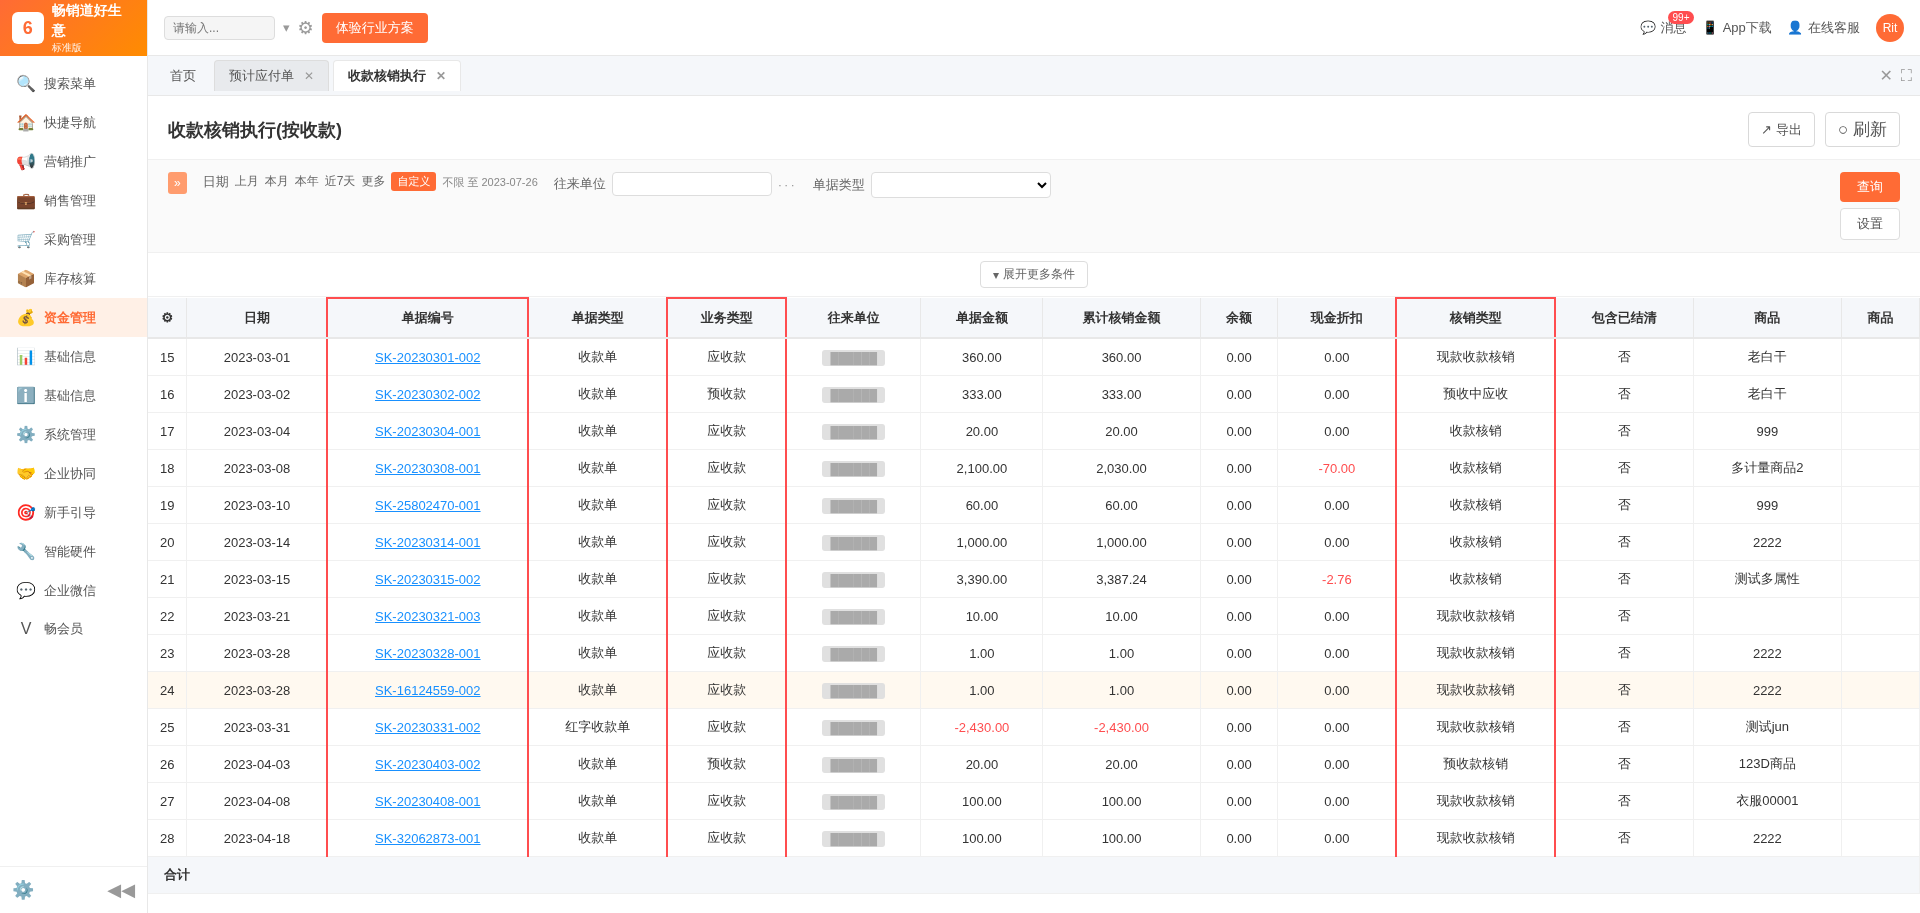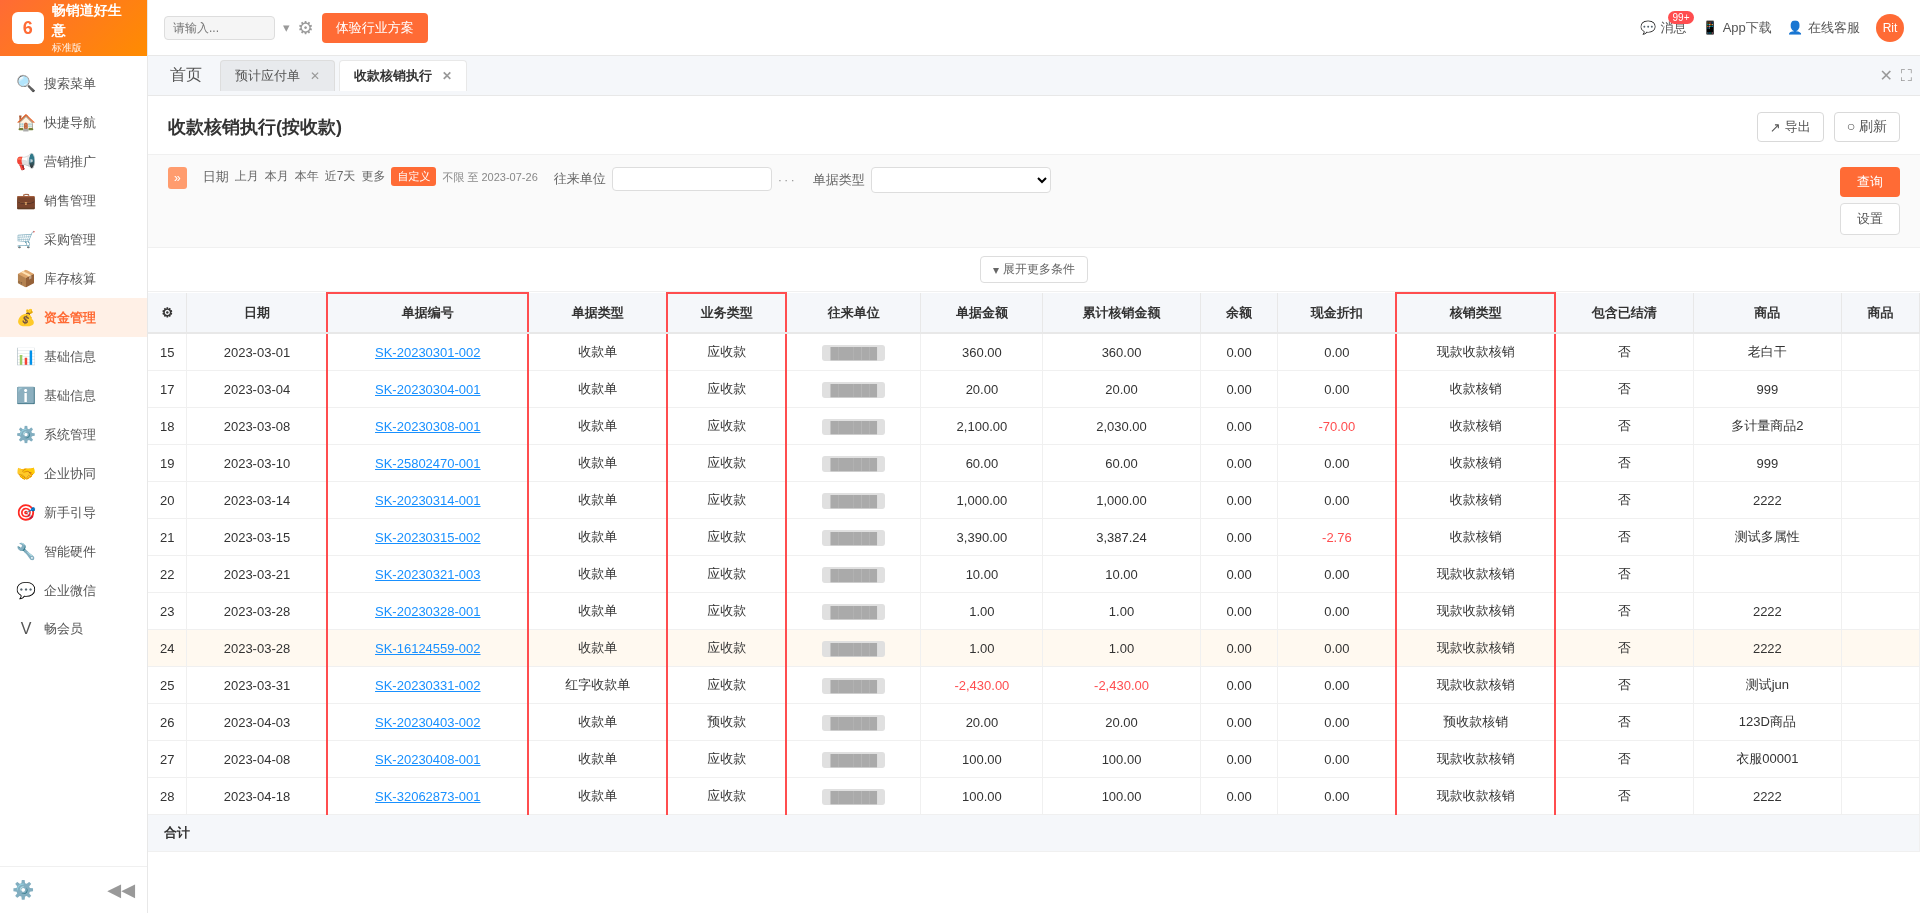--- a/index.html
+++ b/index.html
@@ -31,32 +31,32 @@
     .btn-orange { background: #ff6b35; color: #fff; border: none; border-radius: 4px; padding: 6px 14px; font-size: 13px; cursor: pointer; white-space: nowrap; text-align: center; }
     .header-right { display: flex; align-items: center; gap: 16px; }
     .header-icon-item { display: flex; align-items: center; gap: 4px; color: #555; font-size: 13px; cursor: pointer; position: relative; }
     .badge { background: #ff4d4f; color: #fff; border-radius: 10px; font-size: 10px; padding: 1px 5px; position: absolute; top: -8px; right: -8px; }
     .header-avatar { width: 28px; height: 28px; border-radius: 50%; background: #ff6b35; display: flex; align-items: center; justify-content: center; color: #fff; font-size: 12px; }
 
     
     .tab-bar { height: 40px; background: #f5f7fa; border-bottom: 1px solid #e8e8e8; display: flex; align-items: center; padding: 0 8px; gap: 4px; }
     .tab-item { display: flex; align-items: center; gap: 6px; padding: 6px 14px; border-radius: 4px 4px 0 0; cursor: pointer; font-size: 13px; color: #555; background: #e8eaed; border: 1px solid #ddd; border-bottom: none; }
     .tab-item.active { background: #fff; color: #333; font-weight: bold; border-color: #e8e8e8; }
-    .tab-home { color: #555; padding: 6px 14px; cursor: pointer; font-size: 16px; }
+    .tab-home { color: #555; padding: 6px 14px; cursor: pointer; font-size: 13px; }
     .tab-close { font-size: 12px; color: #999; cursor: pointer; margin-left: 4px; }
     .tab-bar-right { margin-left: auto; display: flex; align-items: center; gap: 8px; }
     .tab-bar-btn { font-size: 16px; color: #999; cursor: pointer; }
 
     
     .page-content { flex: 1; overflow: auto; background: #fff; padding: 0; }
     .page-header { padding: 16px 20px 12px; display: flex; align-items: center; justify-content: space-between; border-bottom: 1px solid #f0f0f0; }
     .page-title { font-size: 18px; font-weight: bold; color: #333; }
     .page-actions { display: flex; gap: 10px; }
     .btn-export { border: 1px solid #d9d9d9; background: #fff; border-radius: 4px; padding: 5px 12px; font-size: 13px; cursor: pointer; display: flex; align-items: center; gap: 4px; color: #555; }
-    .btn-refresh { border: 1px solid #d9d9d9; background: #fff; border-radius: 4px; padding: 5px 12px; font-size: 14px; cursor: pointer; color: #555; }
+    .btn-refresh { border: 1px solid #d9d9d9; background: #fff; border-radius: 4px; padding: 5px 12px; font-size: 17px; cursor: pointer; color: #555; }
 
     
     .filter-bar { padding: 12px 20px; background: #fafafa; border-bottom: 1px solid #f0f0f0; display: flex; align-items: flex-start; gap: 16px; flex-wrap: wrap; }
     .filter-toggle-btn { background: #ff9c6e; border: none; border-radius: 3px; padding: 4px 6px; cursor: pointer; color: #fff; font-size: 12px; }
     .filter-group { display: flex; align-items: center; gap: 6px; flex-wrap: wrap; }
     .filter-label { color: #666; white-space: nowrap; font-size: 13px; }
     .filter-date-links { display: flex; gap: 6px; align-items: center; }
     .filter-link { color: #666; cursor: pointer; font-size: 12px; }
     .filter-custom-btn { background: #ff6b35; color: #fff; border: none; border-radius: 3px; padding: 2px 6px; font-size: 11px; cursor: pointer; }
     .filter-date-range { font-size: 11px; color: #888; margin-top: 2px; }
@@ -296,20 +296,36 @@
       <td class="">360.00</td>
       <td class="">360.00</td>
       <td>0.00</td>
       <td class="">0.00</td>
       <td class="col-verify-type" style="border-left:2px solid #ff4d4f;border-right:2px solid #ff4d4f;">现款收款核销</td>
       <td>否</td>
       <td>老白干</td>
       <td></td>
     </tr>
             <tr>
+      <td>16</td>
+      <td>2023-03-02</td>
+      <td class="col-order-no" style="border-left:2px solid #ff4d4f;border-right:2px solid #ff4d4f;"><span class="link-blue">SK-20230302-002</span></td>
+      <td>收款单</td>
+      <td class="col-biz-type" style="border-left:2px solid #ff4d4f;border-right:2px solid #ff4d4f;">预收款</td>
+      <td><span style="background:#e0e0e0;border-radius:3px;padding:2px 8px;color:#aaa;font-size:11px;">██████</span></td>
+      <td class="">333.00</td>
+      <td class="">333.00</td>
+      <td>0.00</td>
+      <td class="">0.00</td>
+      <td class="col-verify-type" style="border-left:2px solid #ff4d4f;border-right:2px solid #ff4d4f;">预收中应收</td>
+      <td>否</td>
+      <td>老白干</td>
+      <td></td>
+    </tr>
+            <tr>
       <td>17</td>
       <td>2023-03-04</td>
       <td class="col-order-no" style="border-left:2px solid #ff4d4f;border-right:2px solid #ff4d4f;"><span class="link-blue">SK-20230304-001</span></td>
       <td>收款单</td>
       <td class="col-biz-type" style="border-left:2px solid #ff4d4f;border-right:2px solid #ff4d4f;">应收款</td>
       <td><span style="background:#e0e0e0;border-radius:3px;padding:2px 8px;color:#aaa;font-size:11px;">██████</span></td>
       <td class="">20.00</td>
       <td class="">20.00</td>
       <td>0.00</td>
       <td class="">0.00</td>

